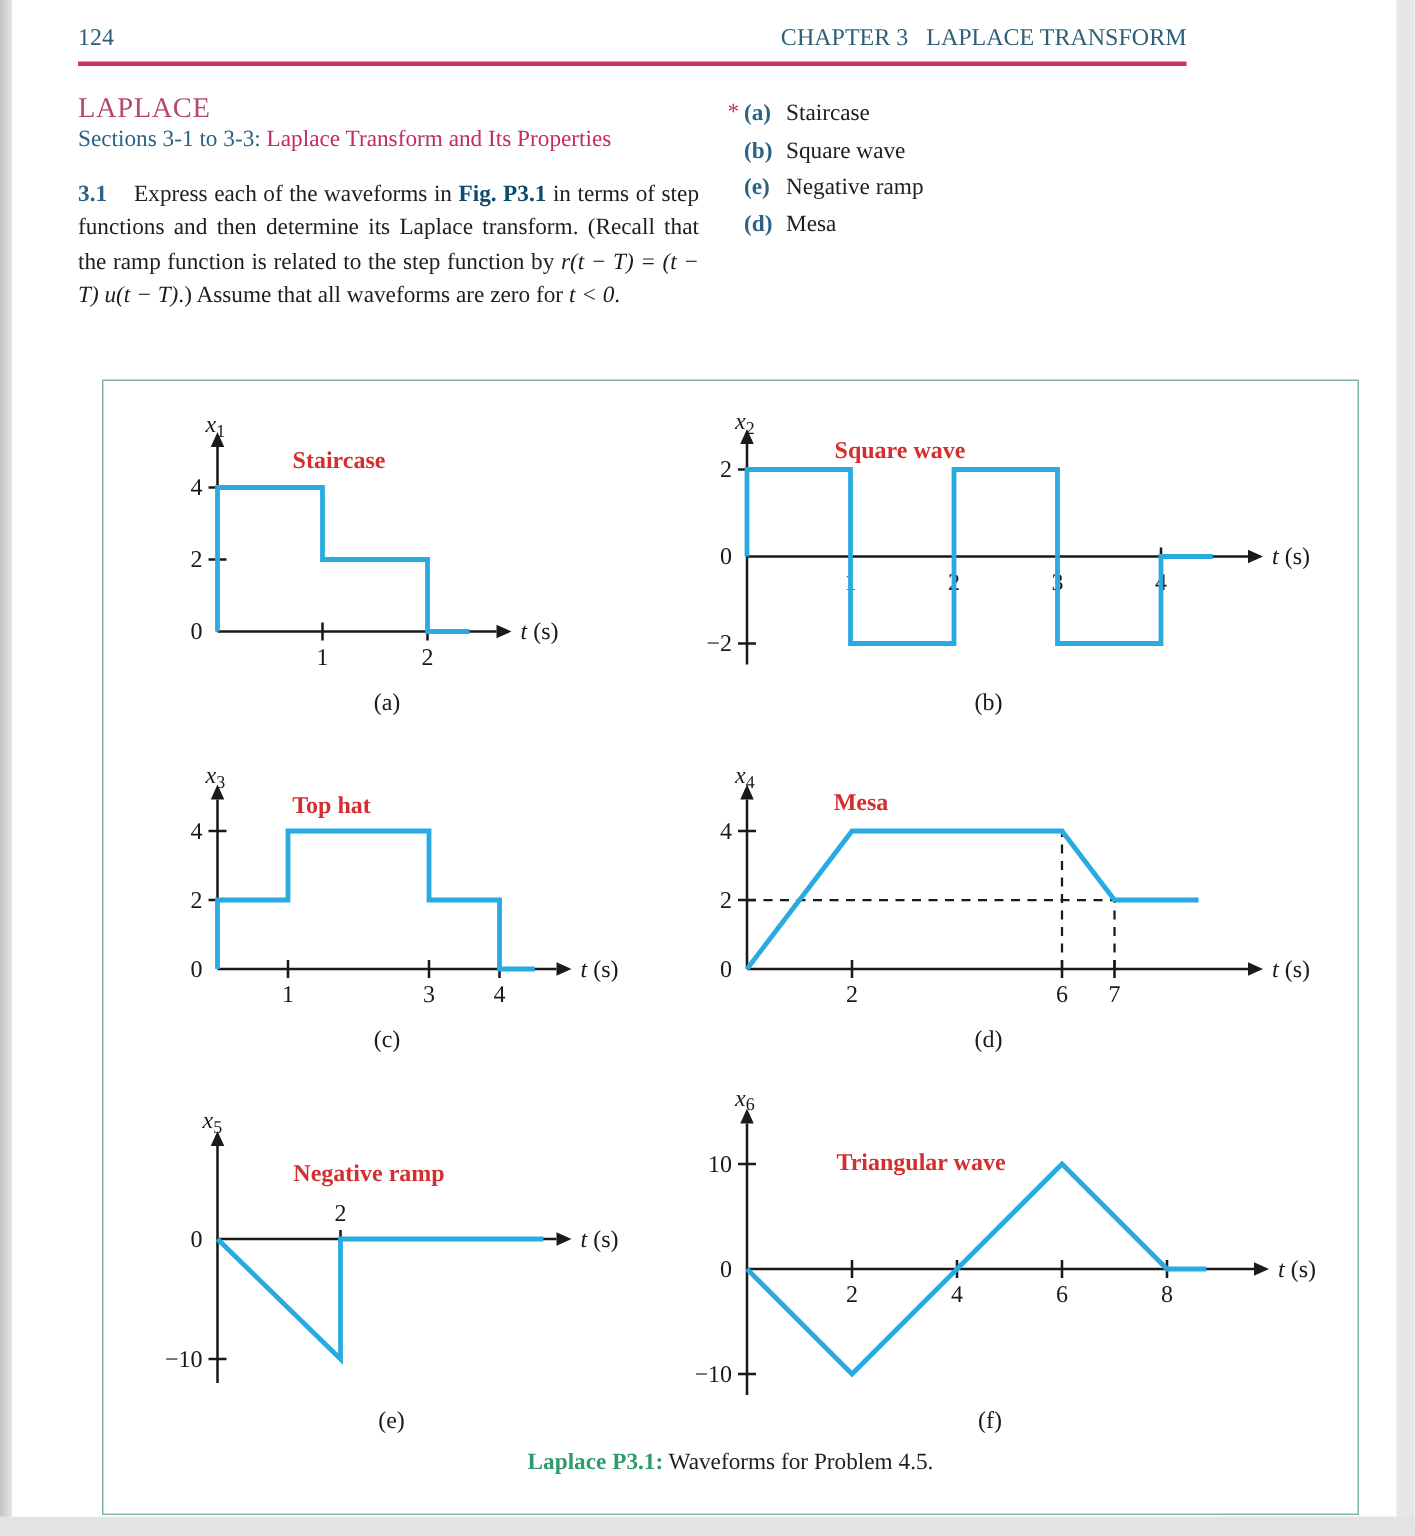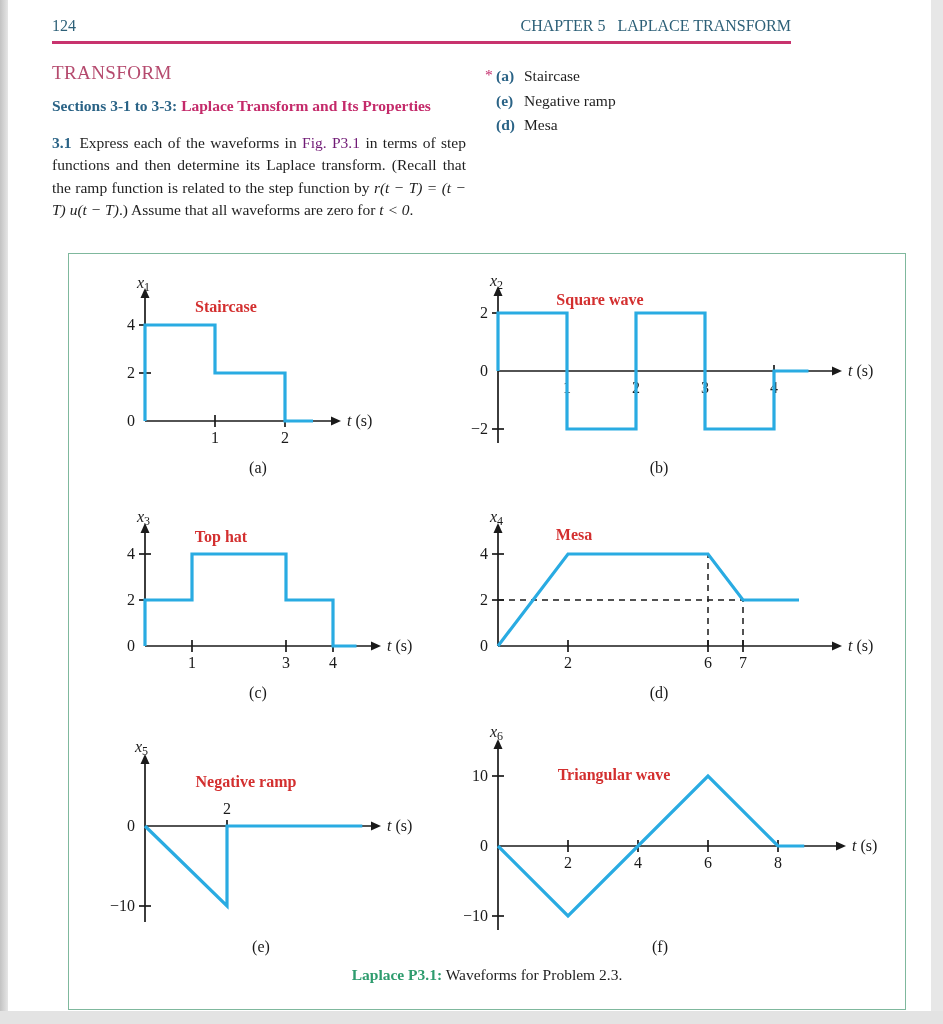--- a/index.html
+++ b/index.html
@@ -10,26 +10,26 @@
   #edge-right{left:931px;top:0;width:12px;height:1024px;background:#e7e7e7}
   #edge-bottom{left:0;top:1011px;width:943px;height:13px;background:#e3e3e3}
   .page{position:absolute;left:8px;top:0;width:805px;height:1011px;background:#fff}
 
   .hdr-num{position:absolute;left:44px;top:17px;font-size:16px;color:#2d6078}
   .hdr-title{position:absolute;right:22px;top:17px;font-size:16px;color:#2d6078;white-space:pre}
   .hdr-rule{position:absolute;left:44px;right:22px;top:41px;height:3px;background:#c8336e}
 
   .left-col{position:absolute;left:44px;top:62px;width:414px}
   .problems-heading{font-size:19px;font-weight:400;color:#b54a6e;letter-spacing:.4px}
-  .section-line{margin-top:13px;font-size:15.5px;font-weight:bold}
+  .section-line{font-size:15.5px;font-weight:normal}
   .section-label{color:#2a6386}
   .section-title{color:#c42a6a}
   .problem-para{margin-top:17px;font-size:15.5px;line-height:1.45;text-align:justify}
-  .prob-num{font-weight:bold;color:#2a6386;margin-right:8px}
-  .fig-ref{font-weight:normal;color:#701a75}
+  .prob-num{font-weight:bold;color:#2a6386;margin-right:18px}
+  .fig-ref{font-weight:bold;color:#0c4a6e}
   .math{font-style:italic}
 
   .right-col{position:absolute;left:477px;top:66px;width:330px;font-size:15.5px}
   .list-item{position:relative;padding-left:11px;margin-bottom:5.5px;line-height:19px}
   .star{position:absolute;left:0;top:-1px;color:#c42a6a}
   .letter{font-weight:bold;color:#2a6386;display:inline-block;min-width:28px}
 
   .figure-box{position:absolute;left:60px;top:253px;width:838px;height:757px;
     border:1px solid #7fb89d;background:#fff}
   .plot-cell{position:absolute}
@@ -40,37 +40,40 @@
 </head>
 <body>
 
 <div class="edge" id="edge-left"></div>
 <div class="edge" id="edge-right"></div>
 <div class="edge" id="edge-bottom"></div>
 
 <div class="page">
 
   <span class="hdr-num">124</span>
-  <span class="hdr-title">CHAPTER 5   LAPLACE TRANSFORM</span>
+  <span class="hdr-title">CHAPTER 3   LAPLACE TRANSFORM</span>
   <div class="hdr-rule"></div>
 
   <div class="left-col">
-    <div class="problems-heading">TRANSFORM</div>
+    <div class="problems-heading">LAPLACE</div>
     <div class="section-line">
       <span class="section-label">Sections 3-1 to 3-3:</span>
       <span class="section-title">Laplace Transform and Its Properties</span>
     </div>
     <p class="problem-para">
       <span class="prob-num">3.1</span><span>Express each of the waveforms in </span><span class="fig-ref">Fig. P3.1</span><span> in terms of step functions and then determine its Laplace transform. (Recall that the ramp function is related to the step function by </span><span class="math">r(t − T) = (t − T) u(t − T)</span><span>.) Assume that all waveforms are zero for </span><span class="math">t &lt; 0</span><span>.</span>
     </p>
   </div>
 
   <div class="right-col">
     <div class="list-item">
       <span class="star">*</span><span class="letter">(a)</span><span>Staircase</span>
+    </div>
+    <div class="list-item">
+      <span class="star"></span><span class="letter">(b)</span><span>Square wave</span>
     </div>
     <div class="list-item">
       <span class="star"></span><span class="letter">(e)</span><span>Negative ramp</span>
     </div>
     <div class="list-item">
       <span class="star"></span><span class="letter">(d)</span><span>Mesa</span>
     </div>
   </div>
 
   <div class="figure-box">
@@ -199,17 +202,17 @@
           <text x="174" y="144" text-anchor="middle" font-size="16" fill="#1a1a1a">4</text>
           <line x1="244" y1="116" x2="244" y2="128" stroke="#1a1a1a" stroke-width="1.7"></line>
           <text x="244" y="144" text-anchor="middle" font-size="16" fill="#1a1a1a">6</text>
           <line x1="314" y1="116" x2="314" y2="128" stroke="#1a1a1a" stroke-width="1.7"></line>
           <text x="314" y="144" text-anchor="middle" font-size="16" fill="#1a1a1a">8</text>
           <polyline points="34,122 104,192 244,52 314,122 340.25,122" fill="none" stroke="#29abe2" stroke-width="3.2" stroke-linejoin="miter"></polyline>
           <text x="150" y="56" text-anchor="middle" font-size="16" font-weight="bold" fill="#d32f2f">Triangular wave</text>
           <text x="196" y="228" text-anchor="middle" font-size="16" fill="#1a1a1a">(f)</text>
         </svg></div>
     <div class="fig-caption">
-      <span class="fig-caption-label">Laplace P3.1:</span><span> Waveforms for Problem 2.3.</span>
+      <span class="fig-caption-label">Laplace P3.1:</span><span> Waveforms for Problem 4.5.</span>
     </div>
   </div>
 
 </div>
 
 </body></html>

